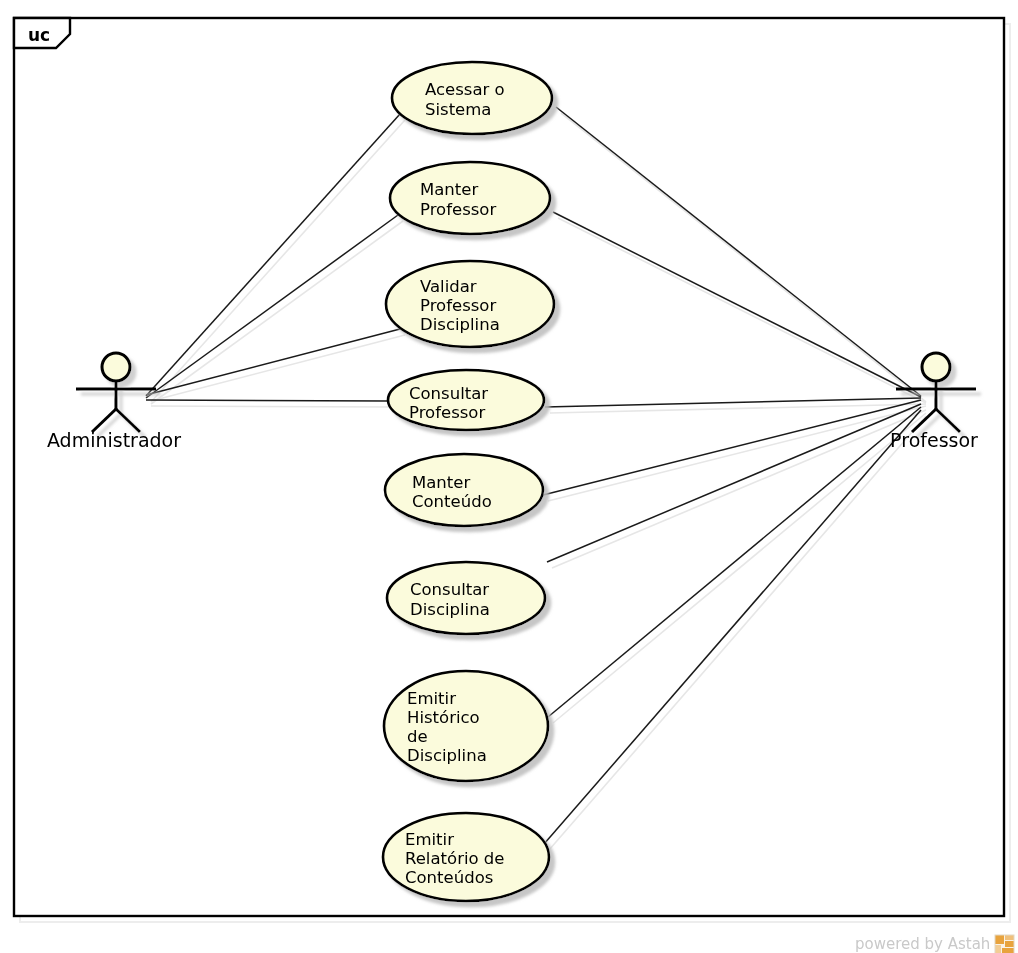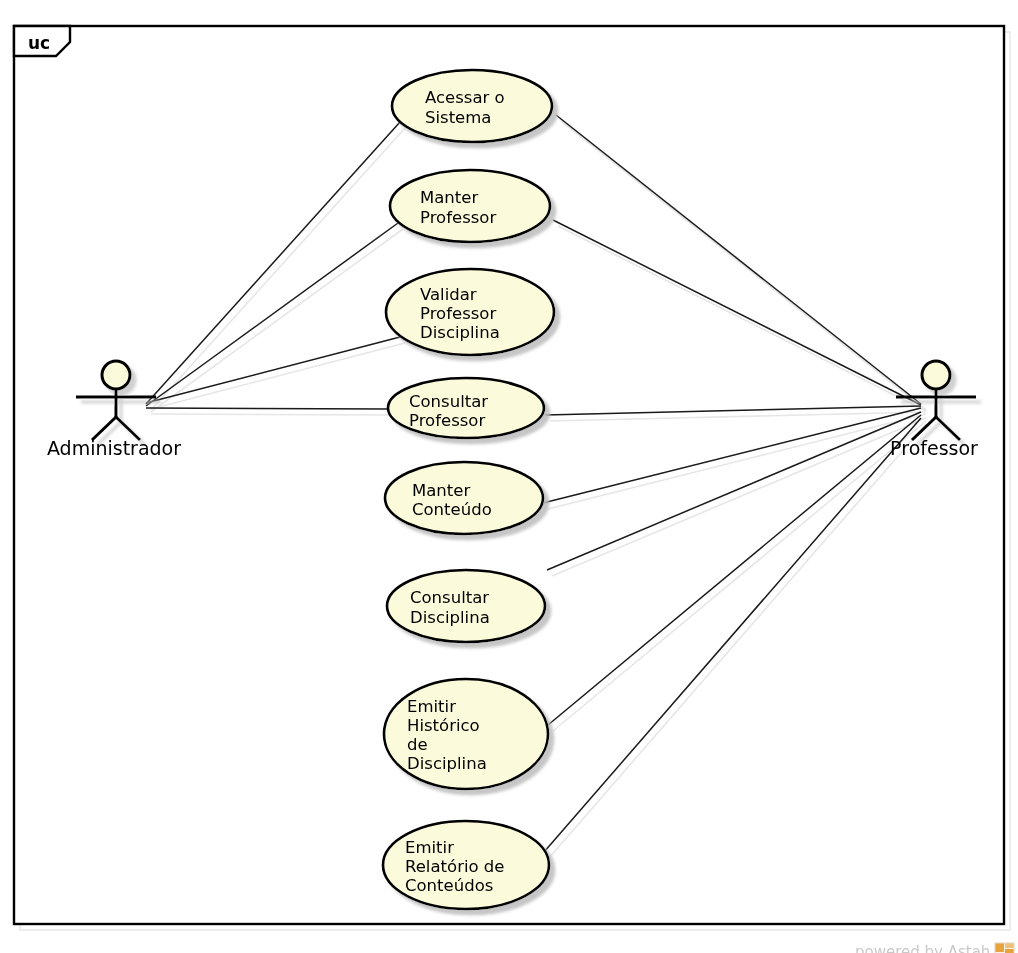--- a/index.html
+++ b/index.html
@@ -9,21 +9,21 @@
   }
   body {
     width: 1018px;
     height: 953px;
     font-family: "DejaVu Sans", sans-serif;
     overflow: hidden;
     position: relative;
   }
   #stage {
     position: absolute;
-    left: 0; top: 12px;
+    left: 0; top: 4px;
     width: 1018px;
     height: 880px;
   }
   svg#diagram {
     position: absolute;
     left: 0; top: 0;
     width: 1018px;
     height: 953px;
     display: block;
   }

